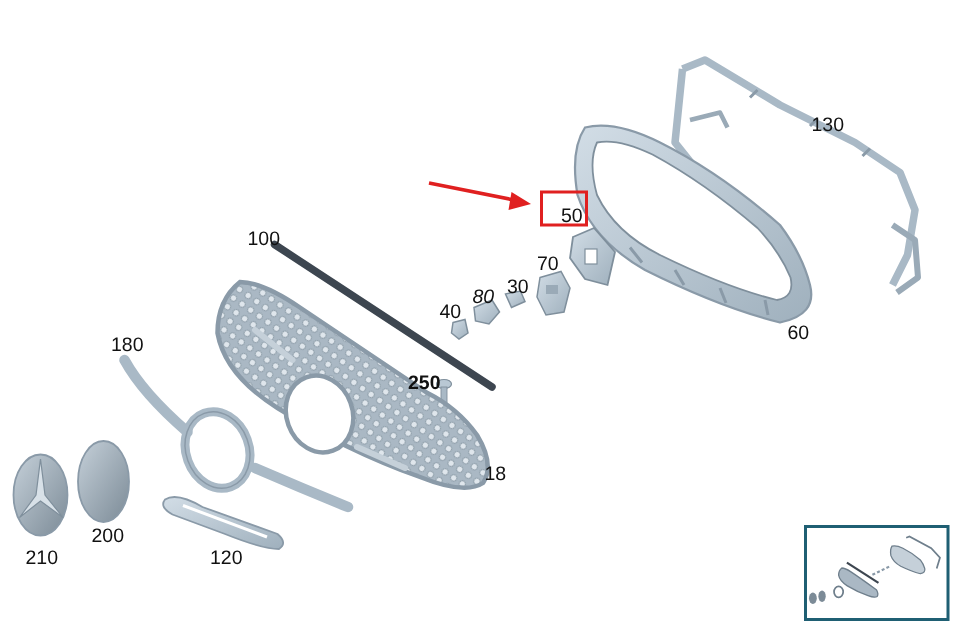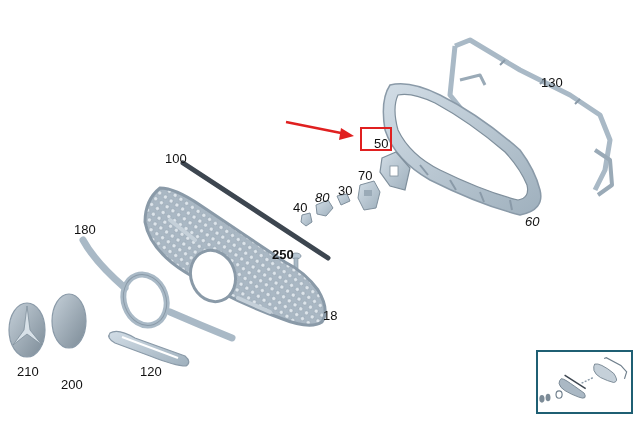--- a/index.html
+++ b/index.html
@@ -106,28 +106,28 @@
     <polygon points="354,136 341,128 339,140" fill="#e02020"></polygon>
   </g>
 </svg>
 
 <div class="highlight-box" style="left:360px; top:127px; width:32px; height:24px;"></div>
 
 <span class="callout" style="left:323px; top:309px;">18</span>
 <span class="callout" style="left:338px; top:184px;">30</span>
 <span class="callout" style="left:293px; top:201px;">40</span>
 <span class="callout" style="left:374px; top:137px;">50</span>
-<span class="callout" style="left:525px; top:215px;font-style:italic;">60</span>
+<span class="callout" style="left:525px; top:215px;">60</span>
 <span class="callout" style="left:358px; top:169px;">70</span>
 <span class="callout" style="left:315px; top:191px;font-style:italic;">80</span>
 <span class="callout" style="left:165px; top:152px;">100</span>
 <span class="callout" style="left:74px;  top:223px;">180</span>
 <span class="callout" style="left:140px; top:365px;">120</span>
 <span class="callout" style="left:541px; top:76px;">130</span>
-<span class="callout" style="left:61px;  top:350px;margin-top:28px;">200</span>
+<span class="callout" style="left:61px;  top:350px;">200</span>
 <span class="callout" style="left:17px;  top:365px;text-align:right;">210</span>
 <span class="callout" style="left:272px; top:248px;font-weight:bold;">250</span>
 
 <div class="thumb">
   <svg width="93" height="60" viewBox="0 0 640 423" preserveAspectRatio="none">
     <path d="M390 85 Q380 100 385 130 Q395 160 430 180 Q480 205 520 215 Q545 210 540 190 Q535 170 520 150 Q480 115 440 95 Q410 80 390 85 Z" fill="#c5d0d9" stroke="#6f7f8c" stroke-width="6"></path>
     <path d="M455 46 L470 40 L570 95 L610 140 L595 190" fill="none" stroke="#6f7f8c" stroke-width="8"></path>
     <path d="M160 188 Q145 200 145 222 Q150 250 185 272 Q230 300 280 318 Q310 330 322 322 Q330 310 318 290 Q240 232 200 205 Q175 188 160 188 Z" fill="#aab8c4" stroke="#6f7f8c" stroke-width="6"></path>
     <path d="M183 163 L328 258" stroke="#3d4650" stroke-width="10"></path>
     <ellipse cx="145" cy="300" rx="21" ry="26" fill="none" stroke="#6f7f8c" stroke-width="8"></ellipse>

